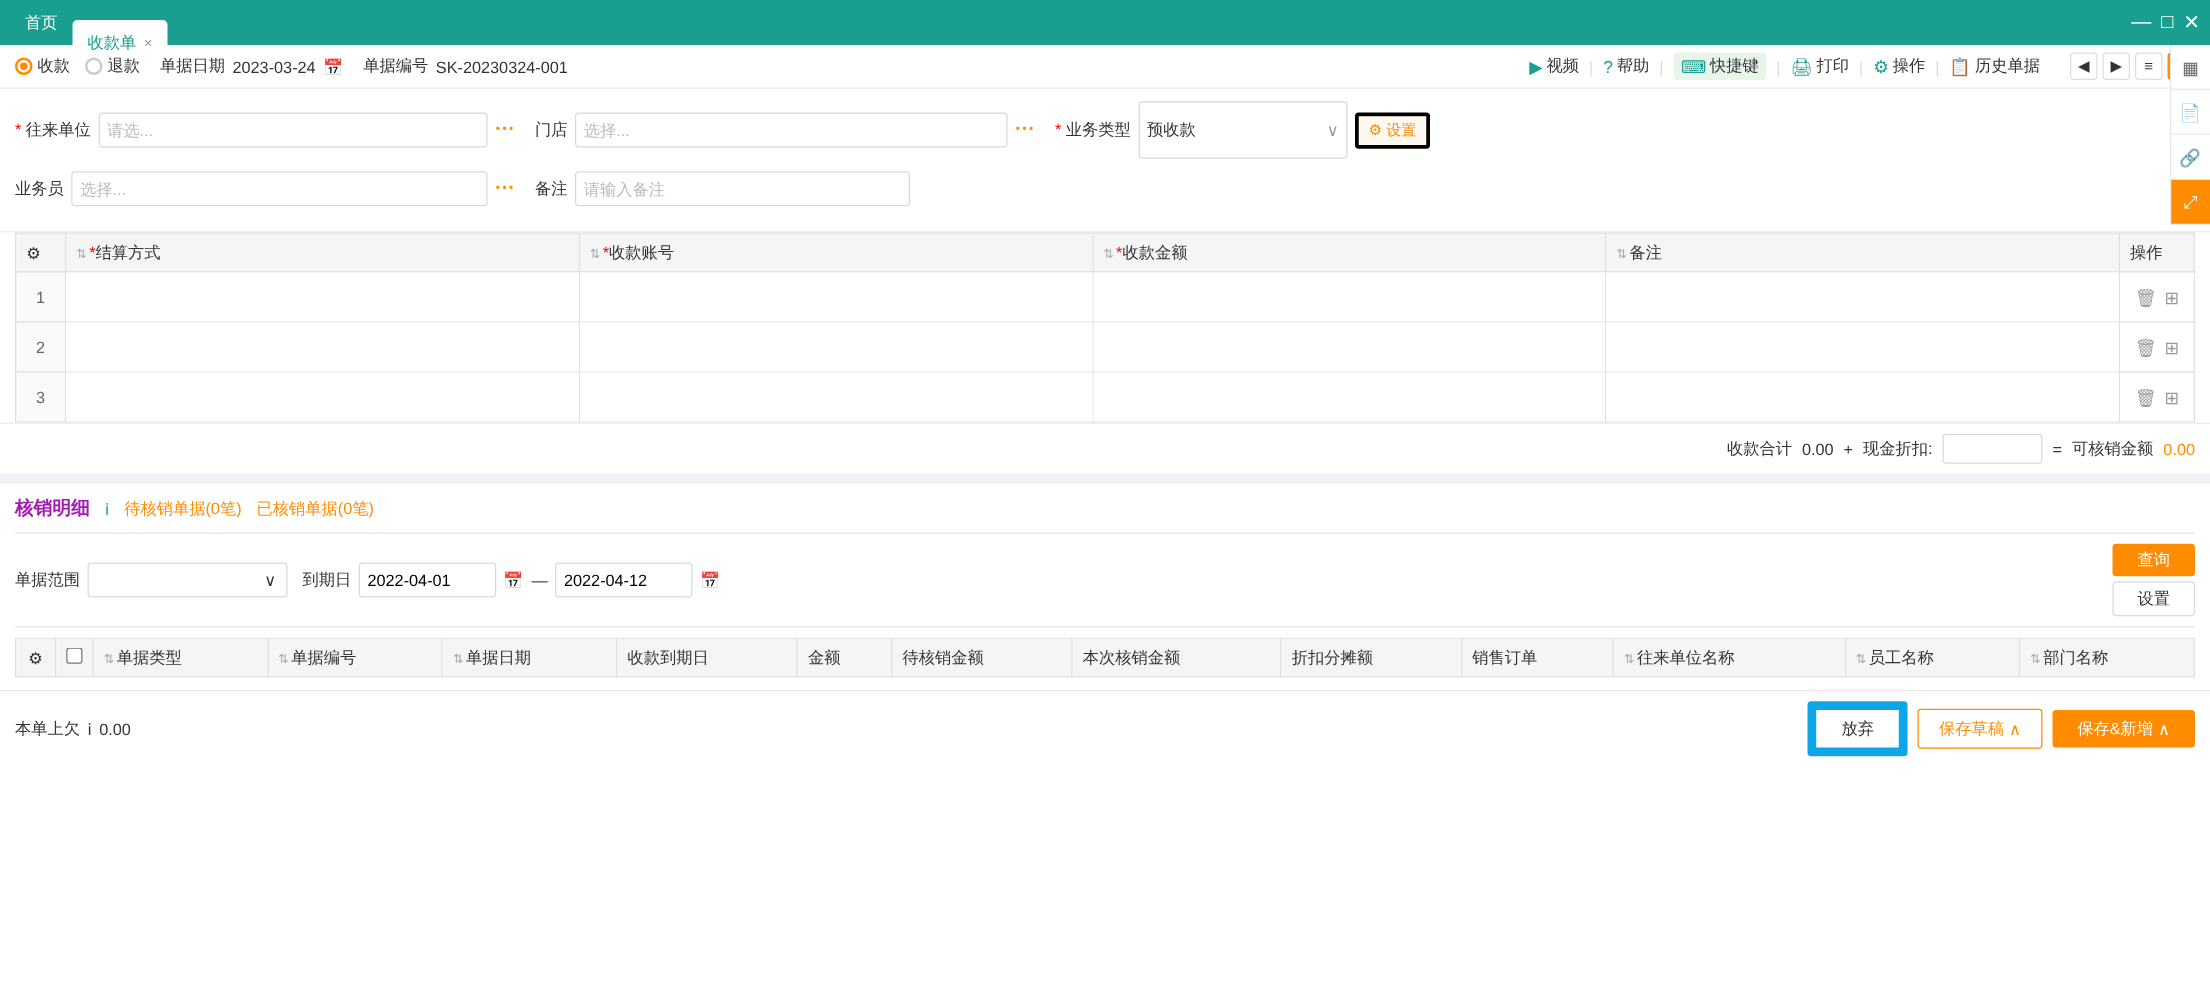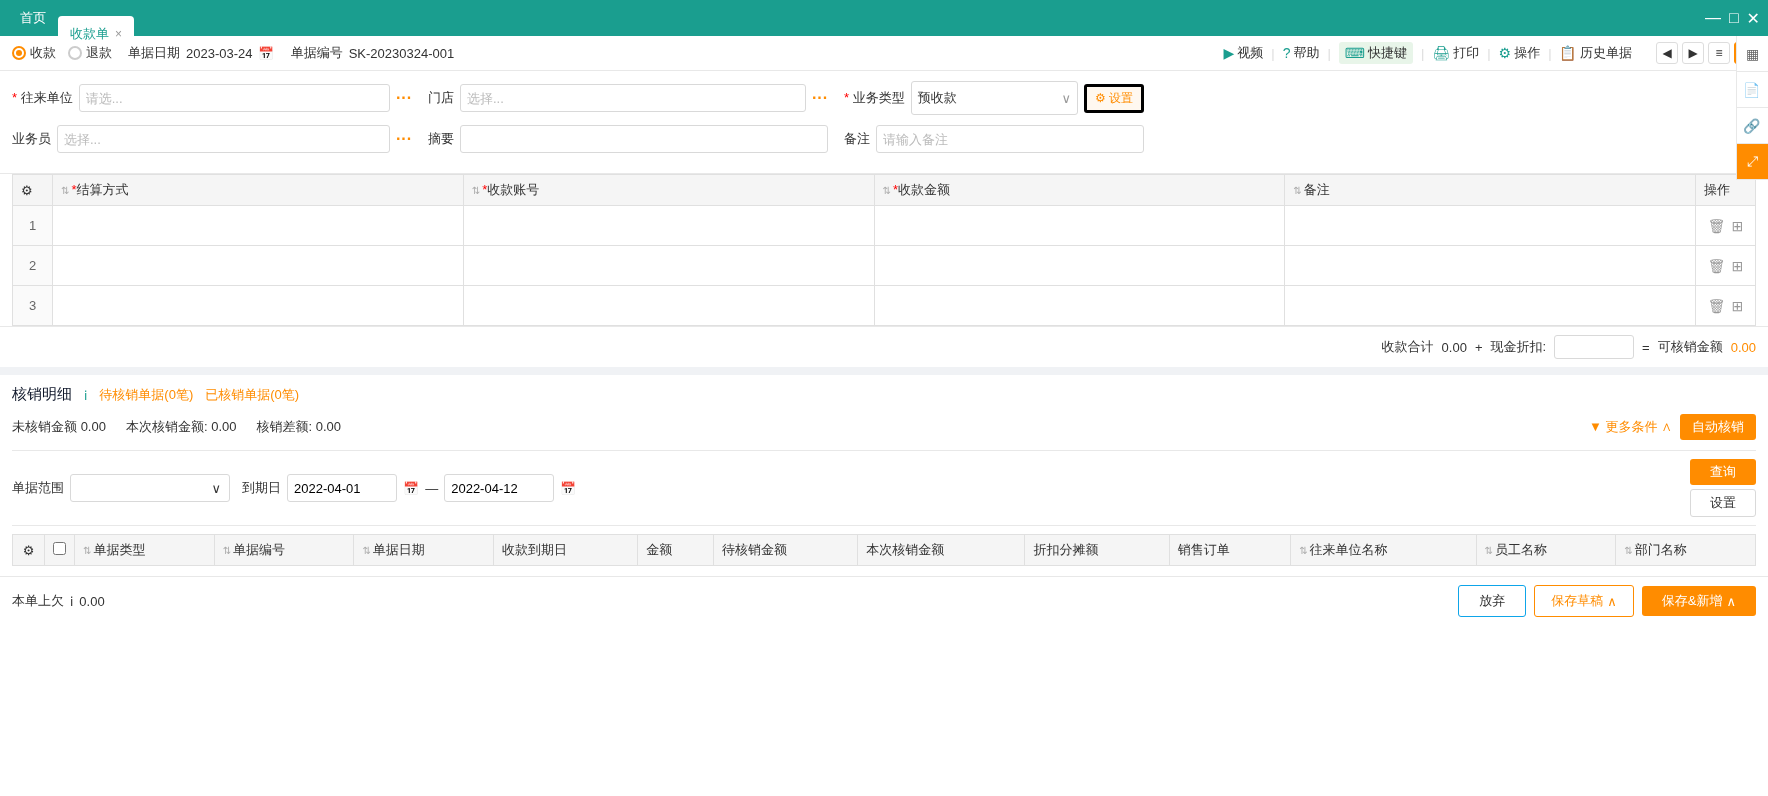--- a/index.html
+++ b/index.html
@@ -178,21 +178,21 @@
     .ellipsis-btn {
       color: #ff8c00;
       cursor: pointer;
       font-size: 16px;
       font-weight: bold;
     }
     .form-select {
       display: flex;
       align-items: center;
       flex: 1;
-      height: 34px;
+      height: 46px;
       border: 1px solid #d9d9d9;
       border-radius: 3px;
       padding: 0 6px;
       background: #fff;
       cursor: pointer;
       gap: 4px;
     }
     .form-select-value { flex: 1; color: #333; }
     .form-select-arrow { color: #999; }
 
@@ -260,22 +260,22 @@
       padding: 10px 12px;
     }
     .verification-header {
       display: flex;
       align-items: center;
       gap: 12px;
       margin-bottom: 10px;
     }
     .section-title {
       font-size: 15px;
-      font-weight: normal;
-      color: #0f172a;
+      font-weight: bold;
+      color: #a21caf;
     }
     .info-icon {
       color: #1a9e8f;
       cursor: pointer;
       font-size: 13px;
     }
     .tab-link {
       color: #ff8c00;
       cursor: pointer;
       font-size: 13px;
@@ -402,21 +402,21 @@
       font-size: 13px;
     }
     .footer-right {
       display: flex;
       align-items: center;
       gap: 8px;
     }
     .btn-abandon {
       background: #fff;
       color: #333;
-      border: 1px solid #0ea5e9;
+      border: 7px solid #0ea5e9;
       border-radius: 3px;
       padding: 6px 20px;
       cursor: pointer;
       font-size: 13px;
     }
     .btn-save-draft {
       background: #fff;
       color: #ff8c00;
       border: 1px solid #ff8c00;
       border-radius: 3px;
@@ -583,24 +583,20 @@
     </div>
 
     <div class="form-row">
 
       <div class="form-field" style="max-width:400px;">
         <span class="form-field-label">业务员</span>
         <input class="form-input" type="text" placeholder="选择..." style="">
         <span class="ellipsis-btn">···</span>
       </div>
 
-      <div class="form-field" style="max-width:400px;">
-        <span class="form-field-label">摘要</span>
-        <input class="form-input" type="text" style="">
-      </div>
 
       <div class="form-field" style="max-width:300px;">
         <span class="form-field-label">备注</span>
         <input class="form-input" type="text" placeholder="请输入备注" style="">
       </div>
     </div>
   </div>
 
   <div class="data-table-wrapper">
     <table class="data-table">
@@ -682,36 +678,20 @@
   <div class="section-divider"></div>
 
   <div class="verification-section">
     <div class="verification-header">
       <span class="section-title">核销明细</span>
       <span class="info-icon">ℹ</span>
       <span class="tab-link">待核销单据(0笔)</span>
       <span class="tab-link">已核销单据(0笔)</span>
     </div>
 
-    <div class="stat-row">
-      <span class="stat-item">
-        <span>未核销金额</span>&nbsp;<span>0.00</span>
-      </span>
-      <span class="stat-item">
-        <span>本次核销金额</span>:&nbsp;<span>0.00</span>
-      </span>
-      <span class="stat-item">
-        <span>核销差额</span>:&nbsp;<span>0.00</span>
-      </span>
-
-      <div style="margin-left:auto;display:flex;align-items:center;gap:8px;">
-        <span class="filter-link">▼ 更多条件 ∧</span>
-        <button class="auto-btn">自动核销</button>
-      </div>
-    </div>
 
     <div class="search-row">
       <div class="search-field">
         <span>单据范围</span>
         <div class="search-select">
           <span style="flex:1;"></span>
           <span>∨</span>
         </div>
       </div>
 

